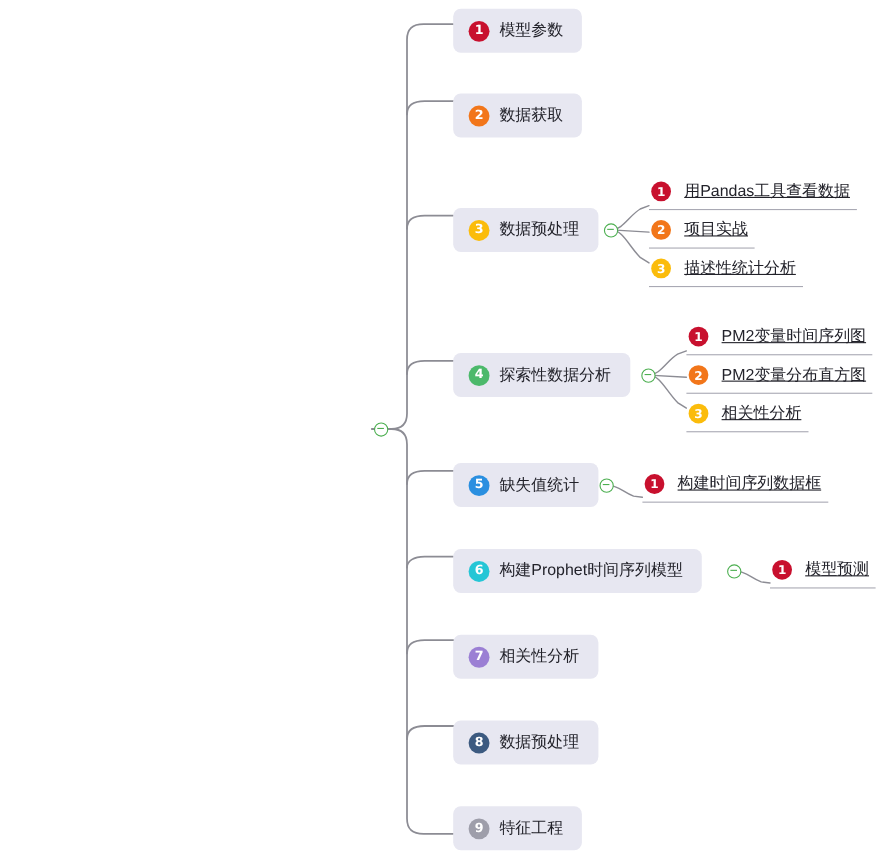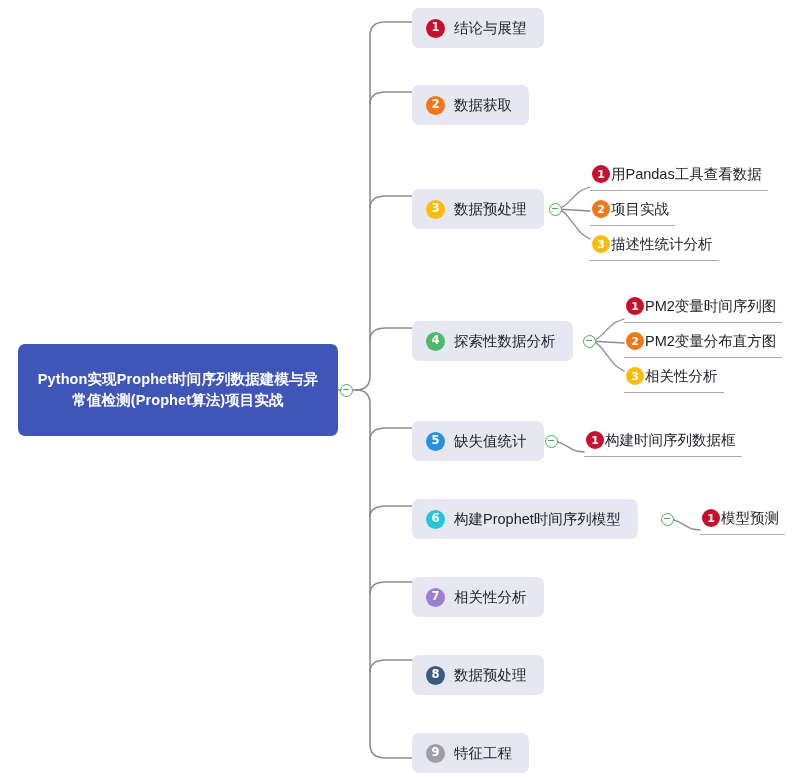--- a/index.html
+++ b/index.html
@@ -70,22 +70,23 @@
     height: 30px;
     display: flex;
     align-items: center;
     white-space: nowrap;
     border-bottom: 1.2px solid #a9a9b4;
     padding: 0 6px 3px 2px;
   }
   .l2-label {
     font-size: 14.5px;
     color: #22222a;
-    margin-left: 1px;
+    margin-left: 12px;
     line-height: 1;
+    text-decoration: underline;
   }
 
   
   .badge {
     width: 19px; height: 19px;
     min-width: 19px;
     border-radius: 50%;
     color: #ffffff;
     font-size: 11.5px;
     font-weight: bold;
@@ -142,28 +143,25 @@
       <path d="M 590 341 C 600 341 606 328 616 322 L 624 319"></path>
       <path d="M 590 341 L 624 343"></path>
       <path d="M 590 341 C 600 341 606 356 616 366 L 624 371"></path>
 
       <path d="M 552 441 C 562 441 566 447 576 451 L 584 452"></path>
 
       <path d="M 668 519 C 678 519 682 525 692 529 L 700 530"></path>
     </g>
   </svg>
 
-  <div class="root-node">
-    <div class="root-label">Python实现Prophet时间序列数据建模与异常值检测(Prophet算法)项目实战</div>
-  </div>
   <div class="toggle" style="left:340px; top:383.5px;"></div>
 
   <div class="l1-node" style="left:412px; top:8px;">
     <span class="badge" style="background: rgb(200, 16, 46);">1</span>
-    <span class="l1-label">结论与展望</span>
+    <span class="l1-label">模型参数</span>
   </div>
 
   <div class="l1-node" style="left:412px; top:85px;">
     <span class="badge" style="background: rgb(242, 118, 26);">2</span>
     <span class="l1-label">数据获取</span>
   </div>
 
   <div class="l1-node" style="left:412px; top:189px;">
     <span class="badge" style="background: rgb(251, 188, 11);">3</span>
     <span class="l1-label">数据预处理</span>

